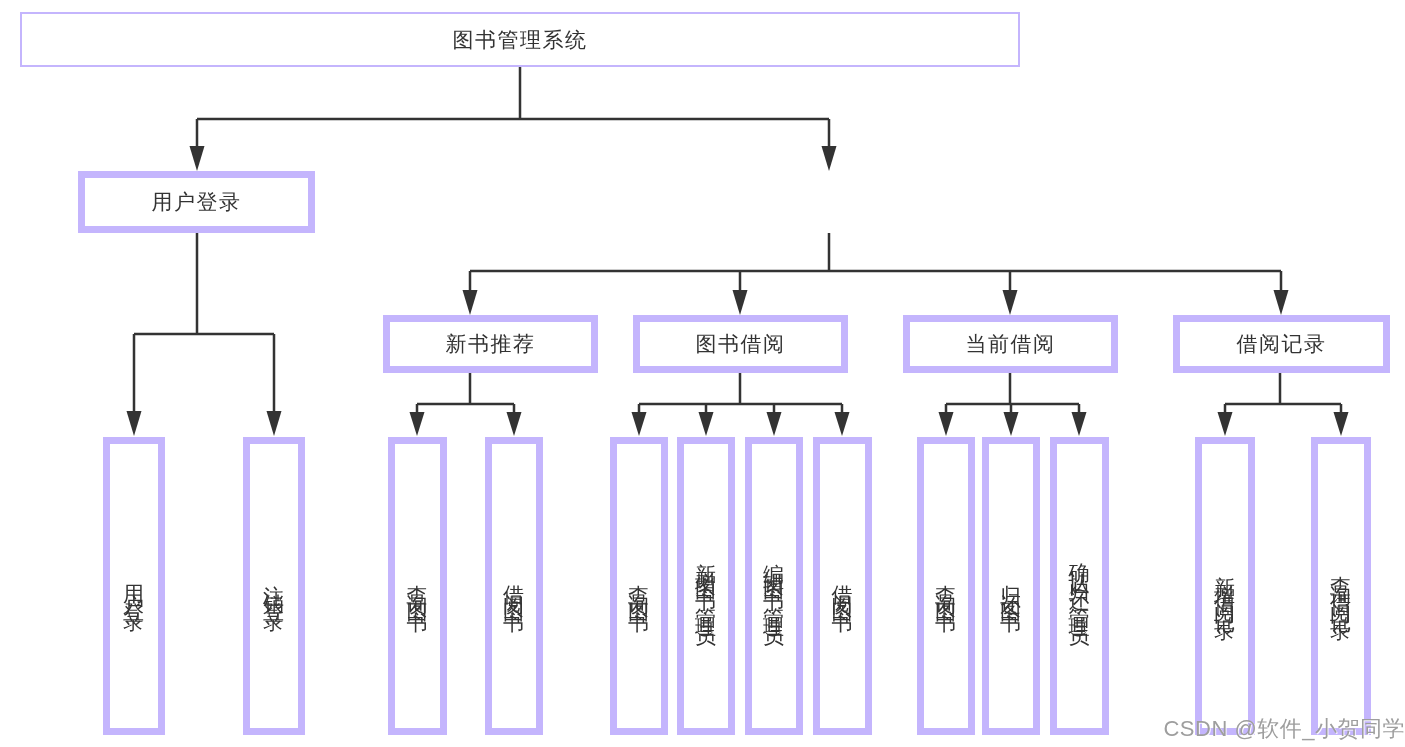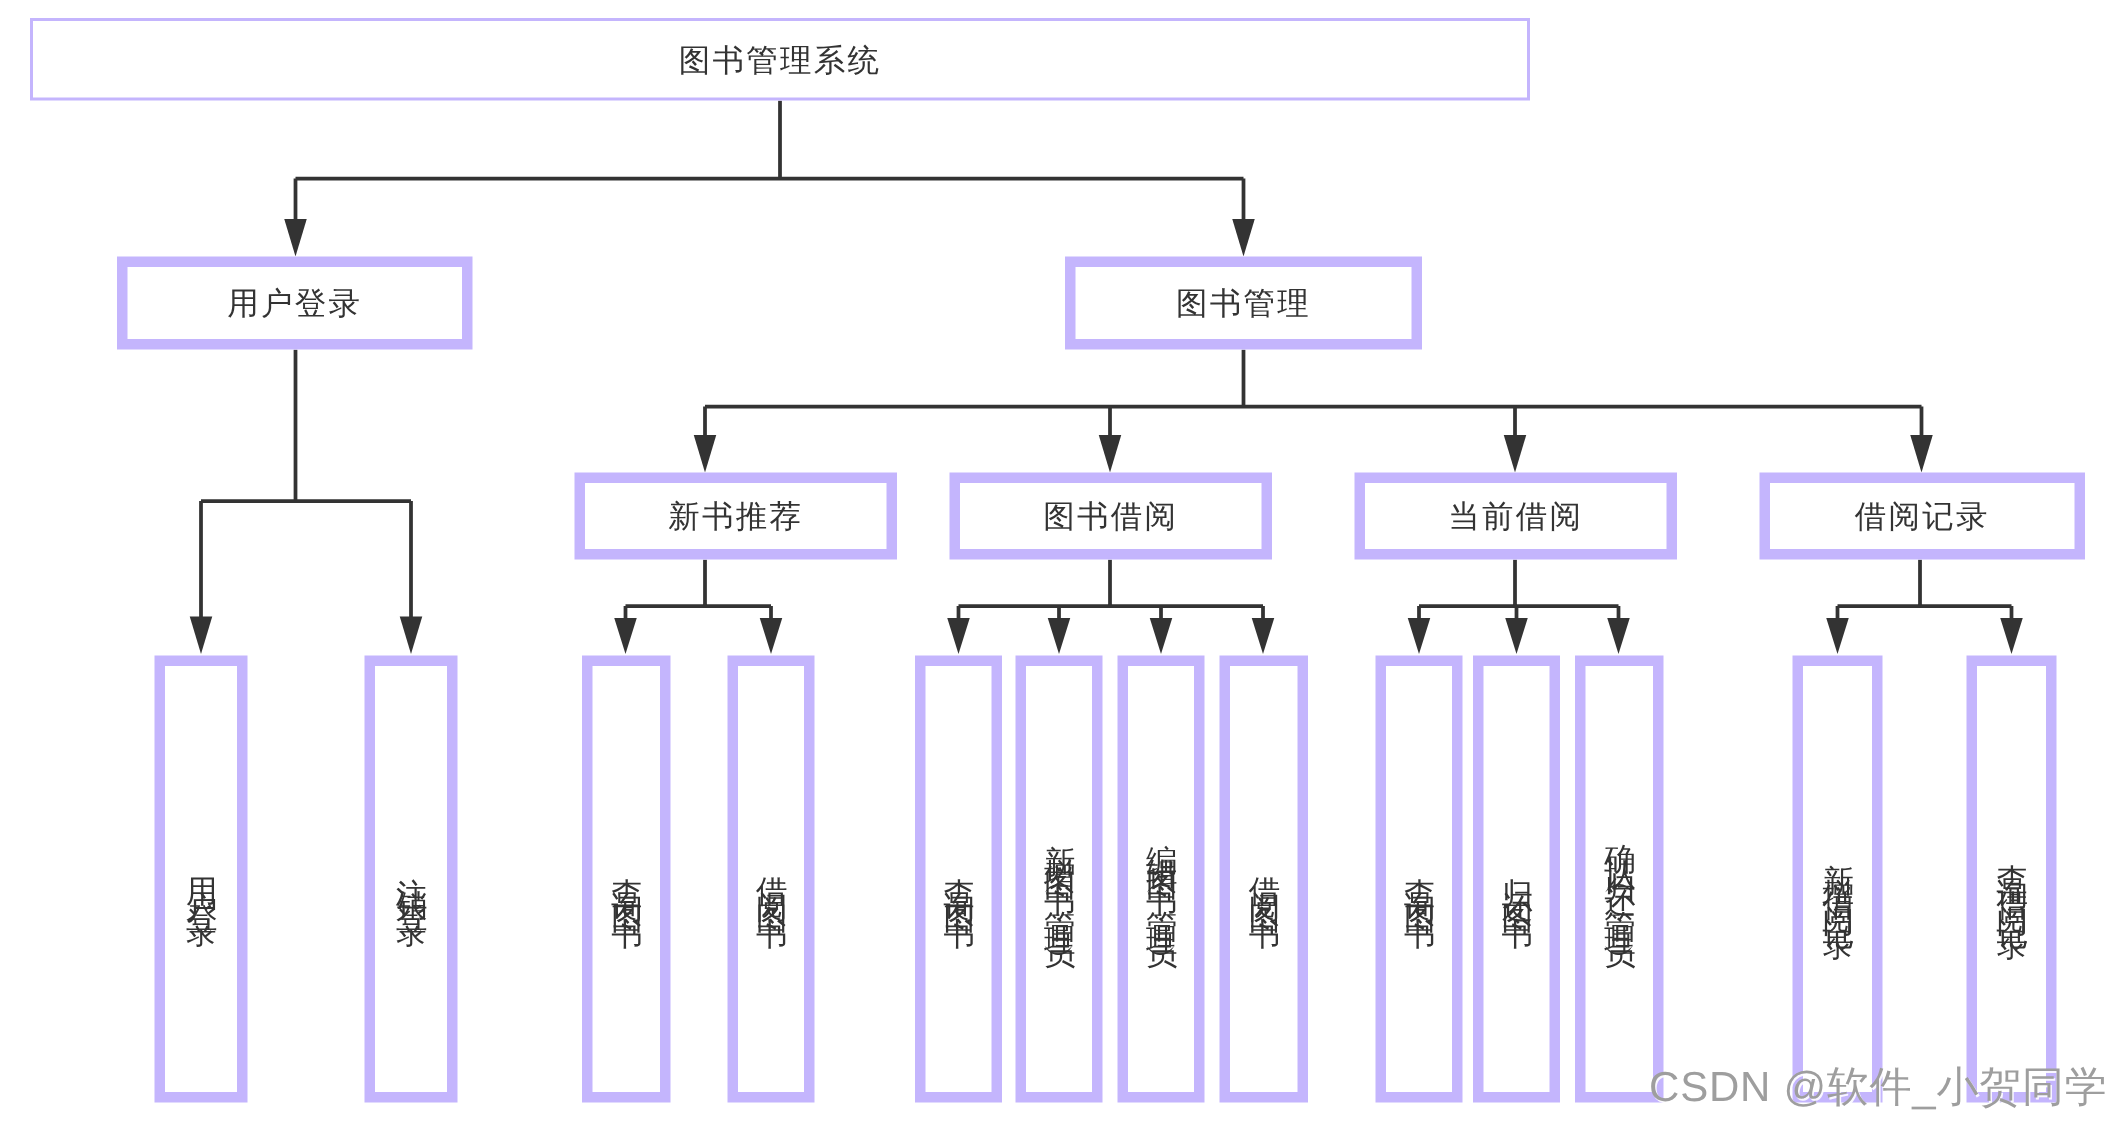--- a/index.html
+++ b/index.html
@@ -13,21 +13,21 @@
     display:flex;align-items:center;justify-content:center;box-sizing:border-box;
   }
   .box.root{border-width:2px;}
   .hlabel{font-size:21px;letter-spacing:1.5px;color:#333333;white-space:nowrap;}
   .vlabel{
     writing-mode:vertical-rl;-webkit-writing-mode:vertical-rl;
     text-orientation:mixed;font-size:21px;letter-spacing:9px;
     line-height:1;color:#333333;white-space:nowrap;
   }
   .watermark{
-    position:absolute;right:0;bottom:3px;font-size:28px;color:#9e9e9e;
+    position:absolute;right:0;bottom:3px;font-size:22px;color:#9e9e9e;
     letter-spacing:0.5px;white-space:nowrap;z-index:5;
     text-shadow:1px 1px 0 rgba(255,255,255,0.9);
   }
 </style>
 </head>
 <body>
 
 <div class="canvas">
 
   <svg class="wires" viewBox="0 0 1405 747" fill="none" stroke="#333333" stroke-width="2.5">
@@ -72,23 +72,20 @@
       <polygon fill="#333333" stroke="none" points="1333.5,412 1348.5,412 1341,436"></polygon>
     </g>
   </svg>
 
   <div class="box root" style="left:20px;top:12px;width:1000px;height:55px;">
     <span class="hlabel">图书管理系统</span>
   </div>
 
   <div class="box" style="left:78px;top:171px;width:237px;height:62px;">
     <span class="hlabel">用户登录</span>
-  </div>
-  <div class="box" style="left:710px;top:171px;width:238px;height:62px;">
-    <span class="hlabel">图书管理</span>
   </div>
 
   <div class="box" style="left:383px;top:315px;width:215px;height:58px;">
     <span class="hlabel">新书推荐</span>
   </div>
   <div class="box" style="left:633px;top:315px;width:215px;height:58px;">
     <span class="hlabel">图书借阅</span>
   </div>
   <div class="box" style="left:903px;top:315px;width:215px;height:58px;">
     <span class="hlabel">当前借阅</span>

